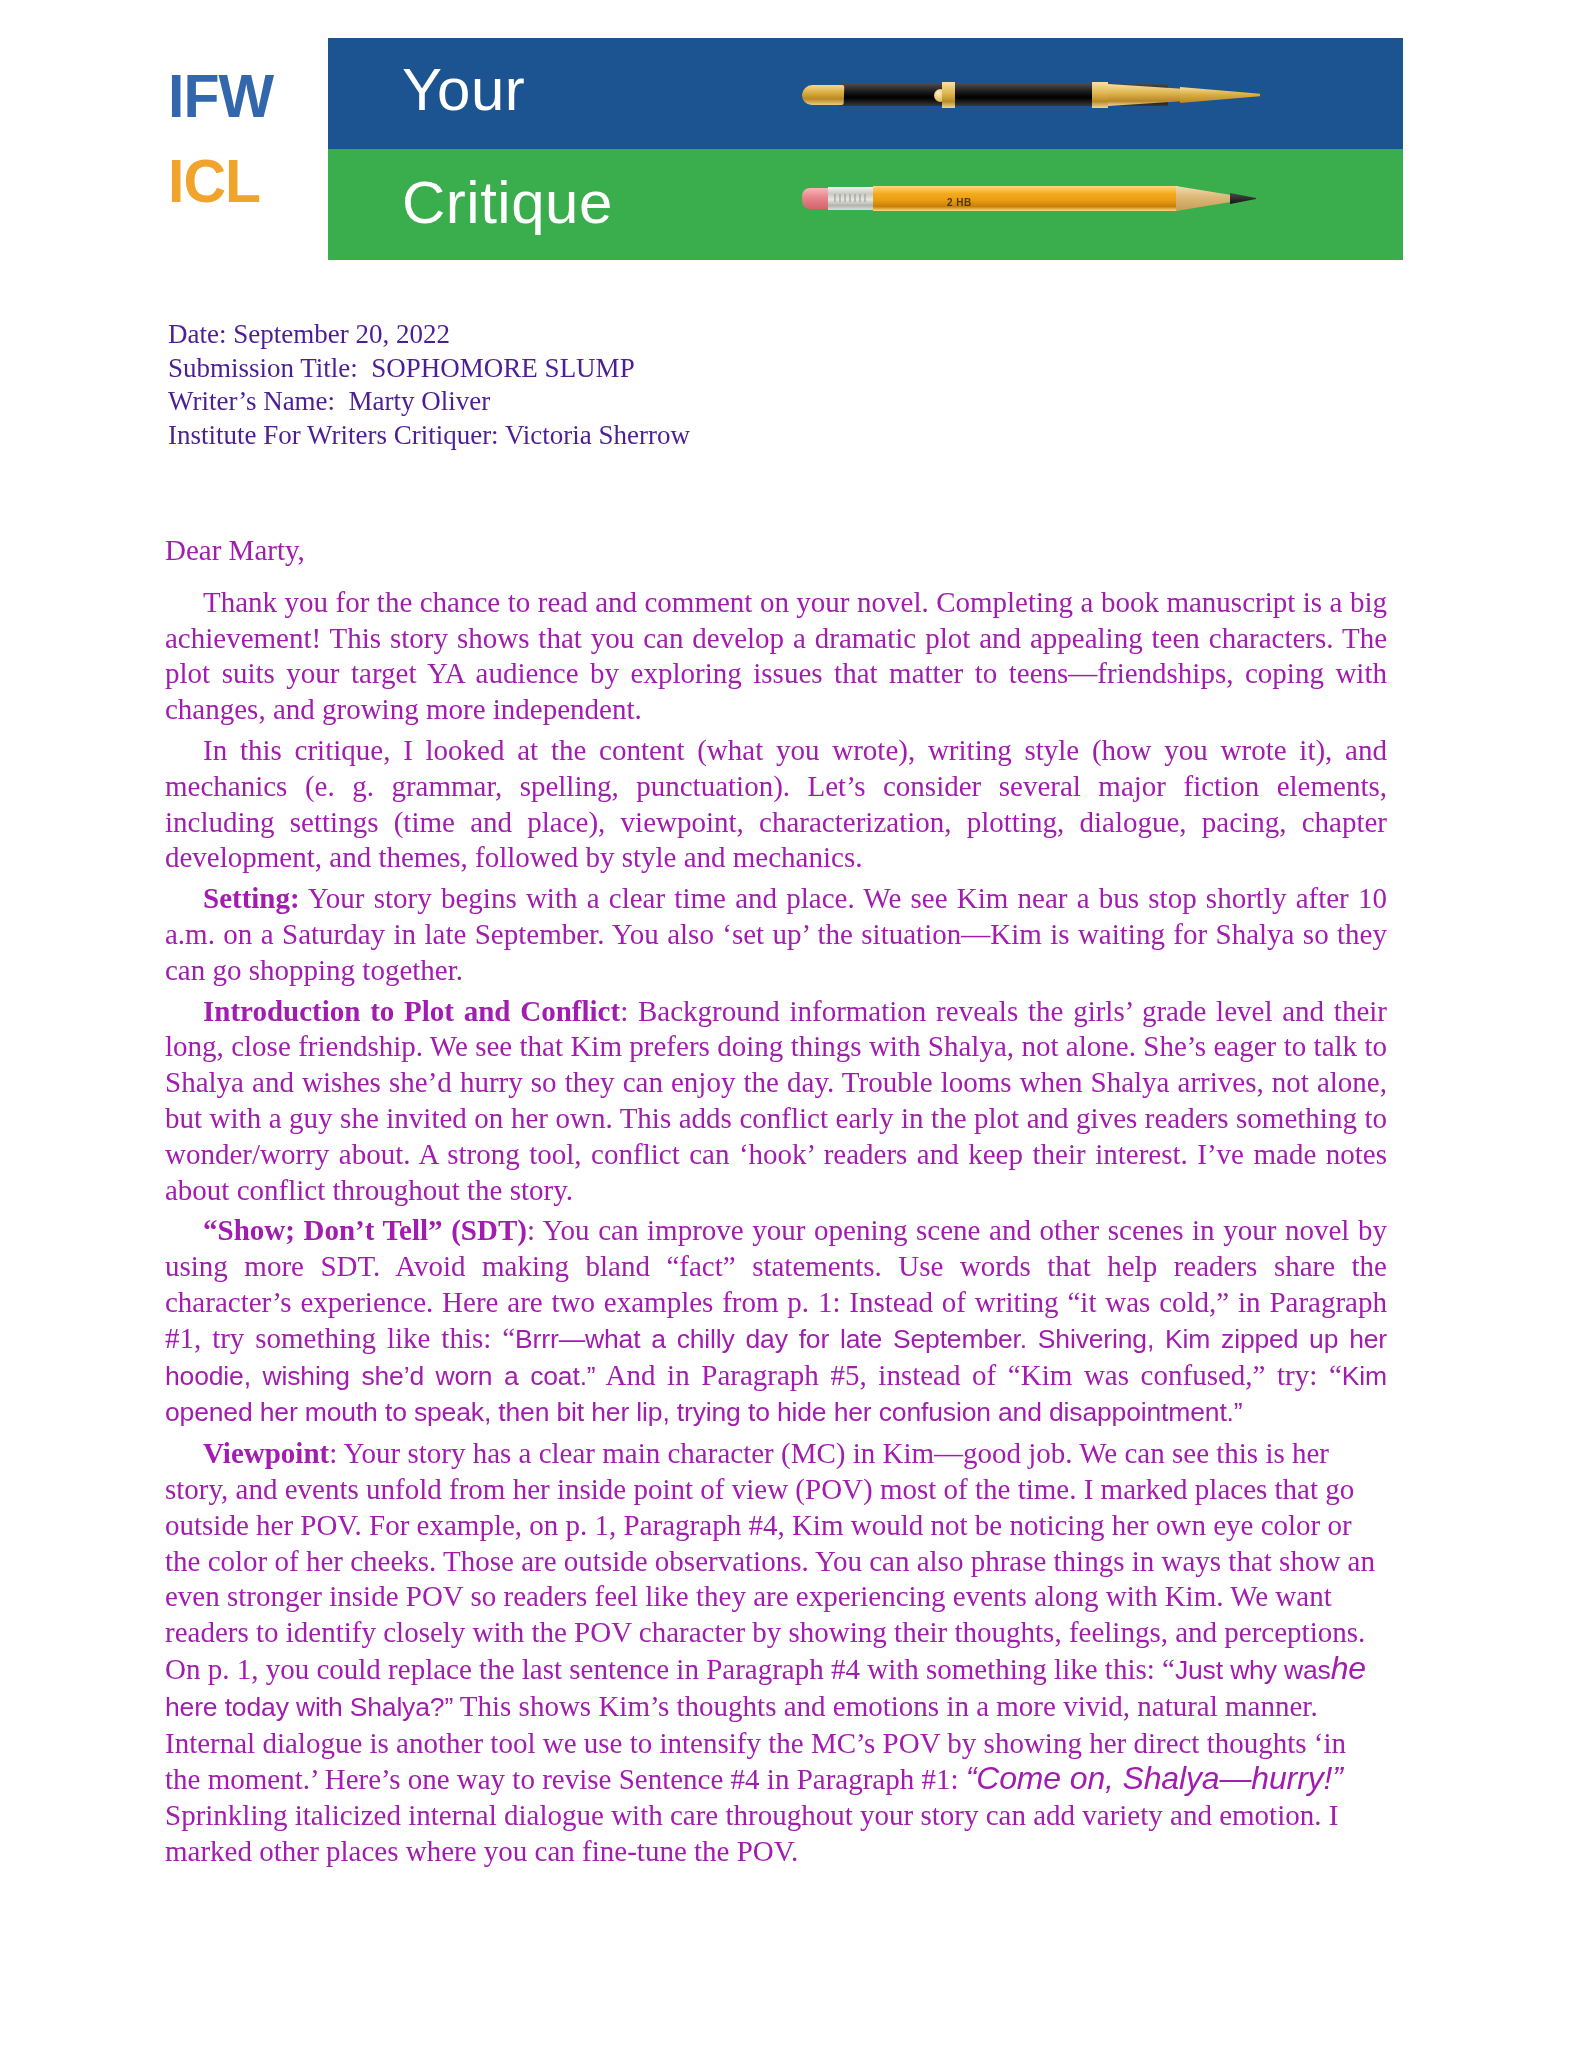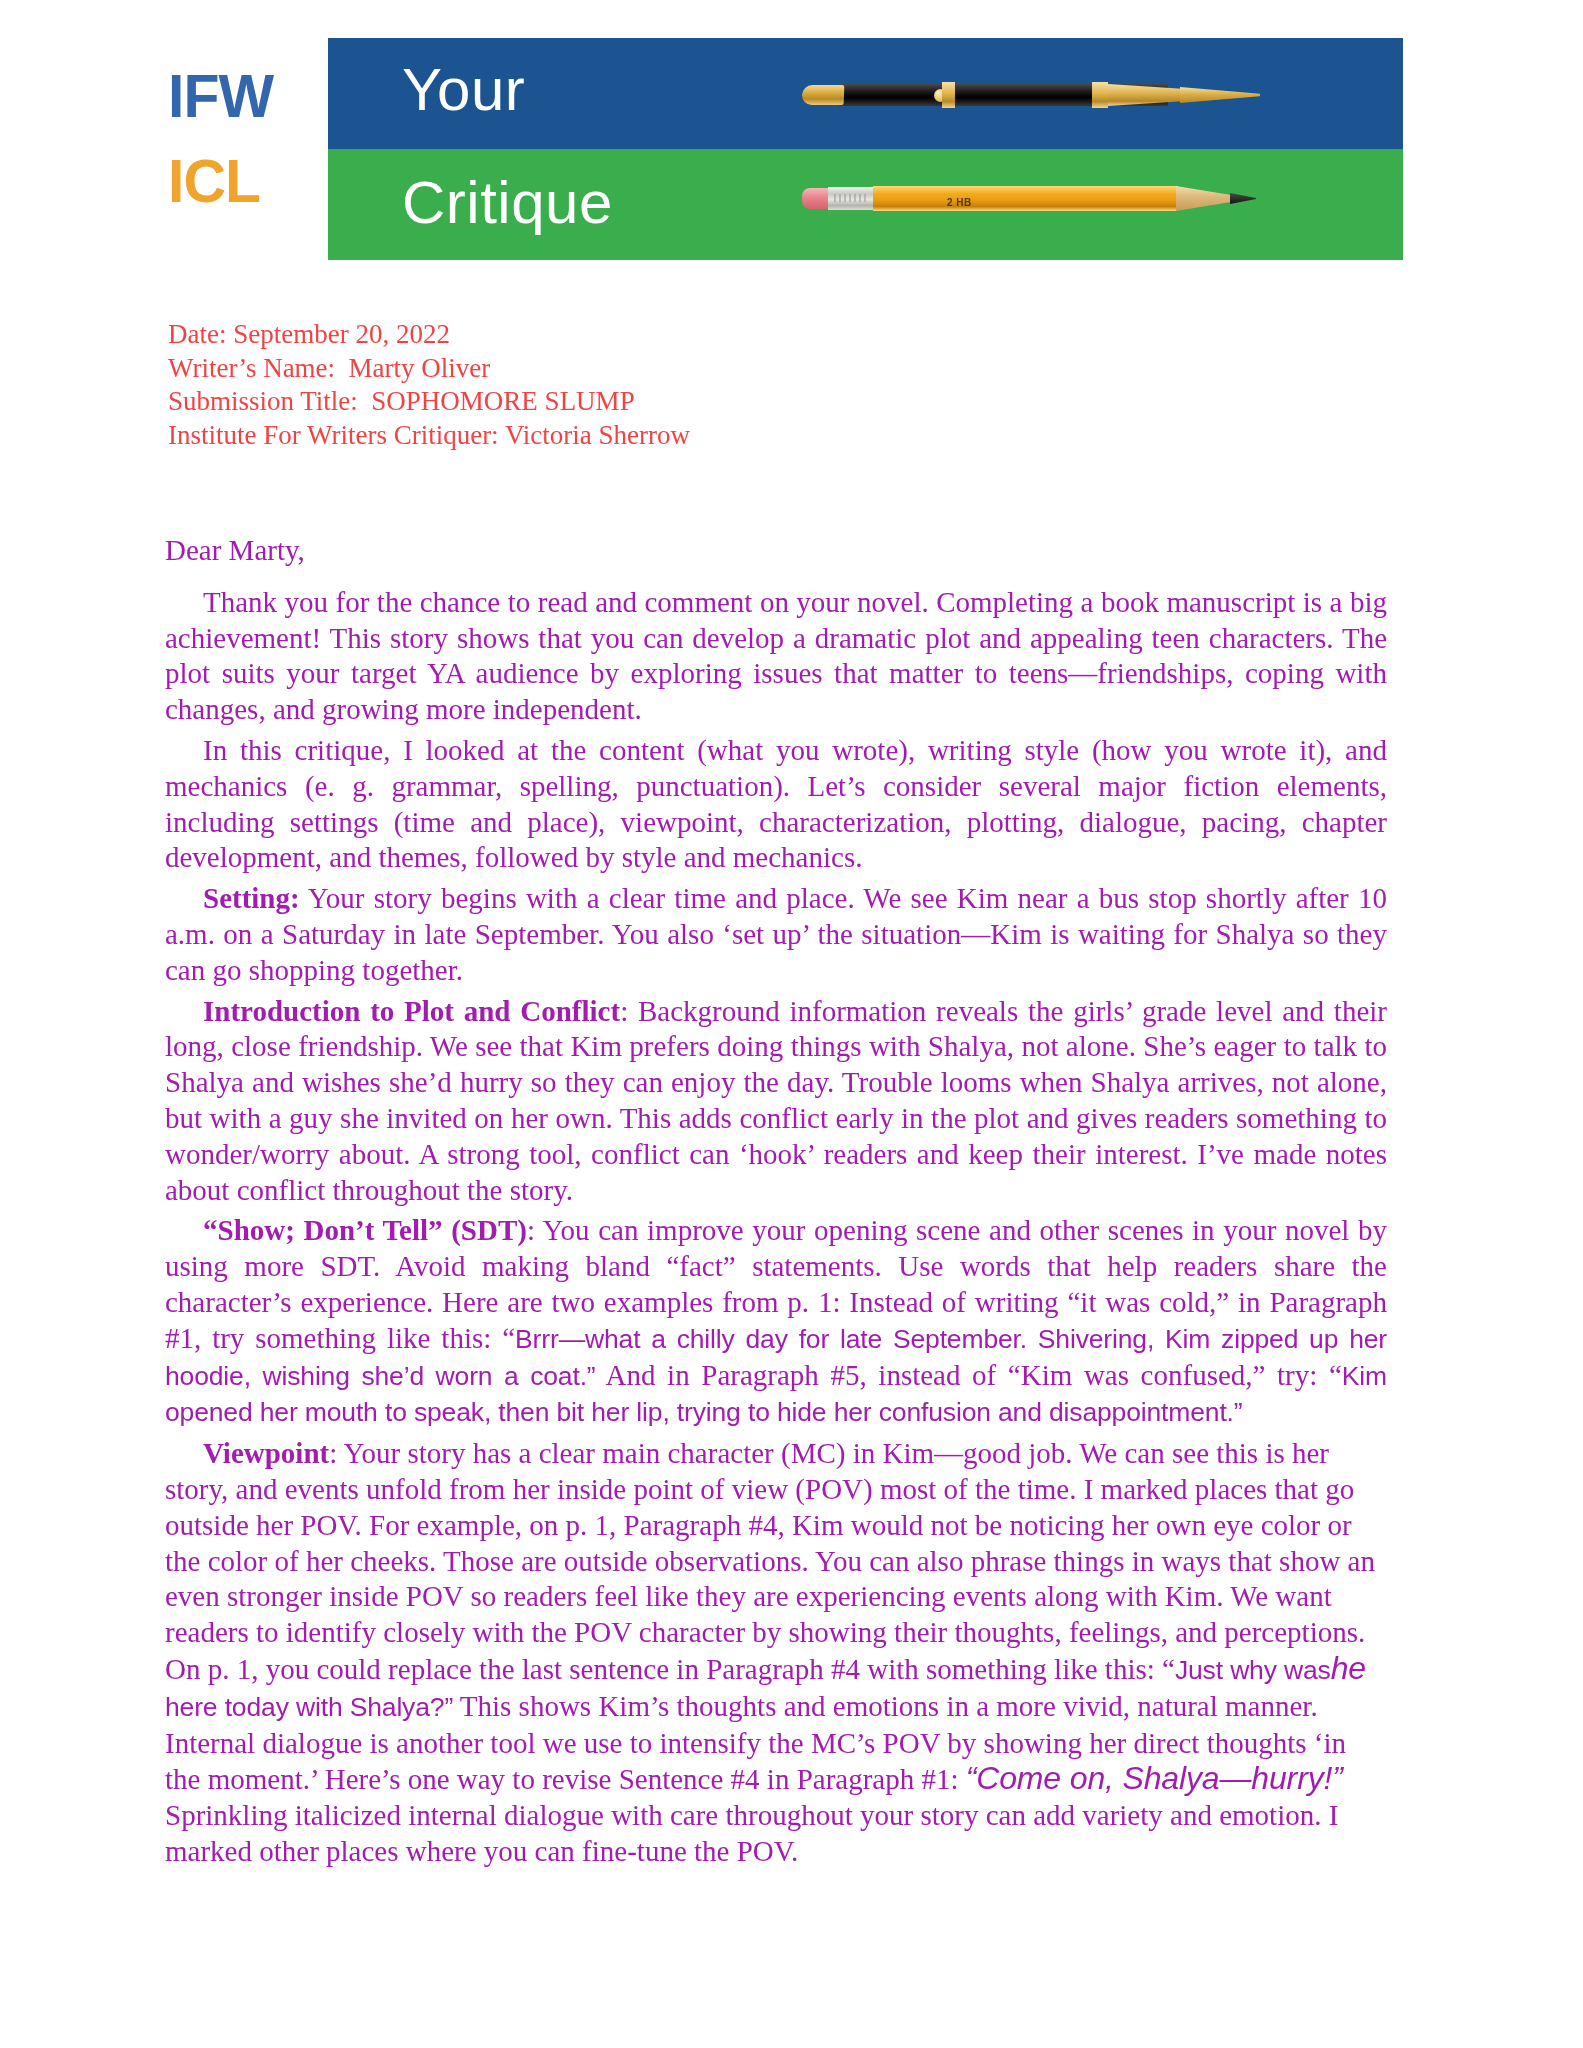--- a/index.html
+++ b/index.html
@@ -220,21 +220,21 @@
     clip-path: polygon(0 0, 100% 45%, 100% 55%, 0 100%);
   }
 
   
   .meta {
     position: absolute;
     left: 168px;
     top: 318px;
     font-size: 27px;
     line-height: 33.5px;
-    color: #ef4444;
+    color: #4c1d95;
   }
   .meta div { white-space: pre; }
 
   .letter {
     position: absolute;
     left: 165px;
     top: 533px;
     width: 1222px;
     font-size: 29px;
     line-height: 35.8px;
@@ -301,22 +301,22 @@
 
   <div class="banner-logo">
     <div class="logo-ifw">IFW</div>
     <div class="logo-icl">ICL</div>
   </div>
 
 </div>
 
 <div class="meta">
   <div>Date: September 20, 2022</div>
+  <div>Submission Title:  SOPHOMORE SLUMP</div>
   <div>Writer’s Name:  Marty Oliver</div>
-  <div>Submission Title:  SOPHOMORE SLUMP</div>
   <div>Institute For Writers Critiquer: Victoria Sherrow</div>
 </div>
 
 <div class="letter">
 
   <p class="salutation">Dear Marty,</p>
 
   <p class="body-par">Thank you for the chance to read and comment on your novel. Completing a book manuscript is a big achievement! This story shows that you can develop a dramatic plot and appealing teen characters. The plot suits your target YA audience by exploring issues that matter to teens—friendships, coping with changes, and growing more independent.</p>
 
   <p class="body-par">In this critique, I looked at the content (what you wrote), writing style (how you wrote it), and mechanics (e. g. grammar, spelling, punctuation). Let’s consider several major fiction elements, including settings (time and place), viewpoint, characterization, plotting, dialogue, pacing, chapter development, and themes, followed by style and mechanics.</p>

